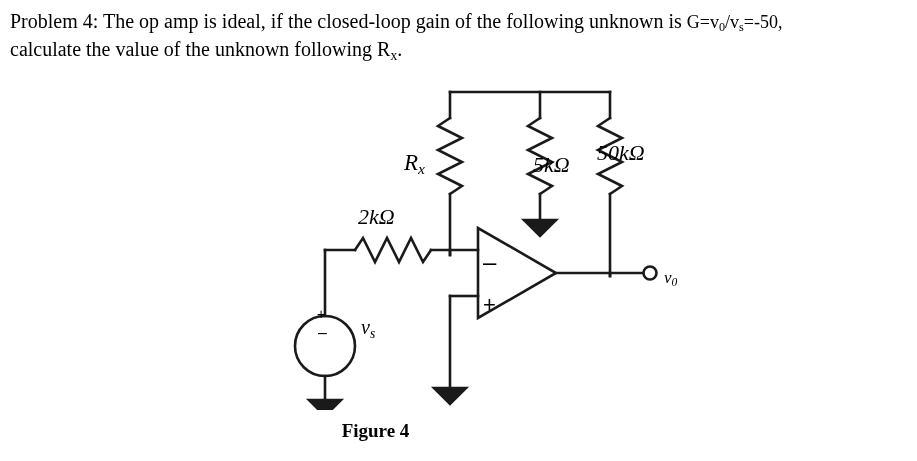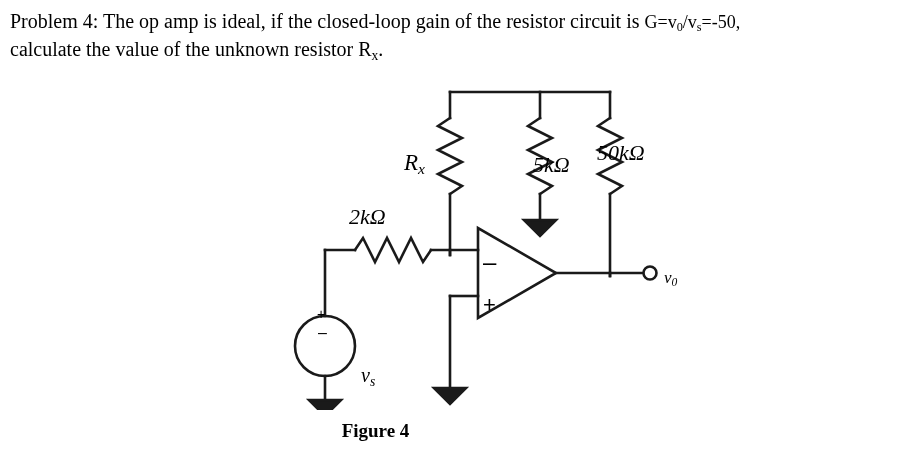--- a/index.html
+++ b/index.html
@@ -49,42 +49,42 @@
     font-size: 19px;
     font-weight: bold;
   }
   .lbl {
     position: absolute;
     font-family: "Liberation Serif", serif;
     font-style: italic;
     white-space: nowrap;
   }
   .lbl-rx { left: 404px; top: 80px; font-size: 23px; }
-  .lbl-2k { left: 349px; top: 134px; font-size: 22px; }
+  .lbl-2k { left: 358px; top: 134px; font-size: 22px; }
   .lbl-5k { left: 533px; top: 82px; font-size: 22px; }
   .lbl-50k { left: 597px; top: 70px; font-size: 22px; }
   .lbl-vo { left: 664px; top: 198px; font-size: 17px; }
-  .lbl-vs { left: 361px; top: 246px; font-size: 20px; margin-top: 48px; }
+  .lbl-vs { left: 361px; top: 246px; font-size: 20px; }
   .sign {
     position: absolute;
     font-family: "Liberation Sans", sans-serif;
     font-style: normal;
     font-size: 14px;
   }
   .sign-plus-src { left: 317px; top: 236px; }
   .sign-minus-src { left: 318px; top: 254px; font-size: 16px; }
   .opamp-minus { left: 483px; top: 178px; font-size: 24px; font-style: normal; }
   .opamp-plus { left: 483px; top: 222px; font-size: 22px; font-style: normal; }
 </style>
 </head>
 <body>
 
 <div id="problem-statement">
-  <span class="label">Problem 4:</span><span> The op amp is ideal, if the closed-loop gain of the resistor circuit is </span><span class="big-g"><span>G=v</span><sub>0</sub><span>/v</span><sub>s</sub><span>=-50,</span></span><br>
-  <span>calculate the value of the unknown resistor R</span><sub>x</sub><span>.</span>
+  <span class="label">Problem 4:</span><span> The op amp is ideal, if the closed-loop gain of the following unknown is </span><span class="big-g"><span>G=v</span><sub>0</sub><span>/v</span><sub>s</sub><span>=-50,</span></span><br>
+  <span>calculate the value of the unknown following R</span><sub>x</sub><span>.</span>
 </div>
 
 <div id="figure-area">
 
   <svg width="917" height="340" viewBox="0 0 917 340">
     <g fill="none" stroke="#1a1a1a" stroke-width="2.6" stroke-linecap="square">
 
       <path d="M 450 22 L 610 22"></path>
 
       <path d="M 450 22 L 450 48"></path>

